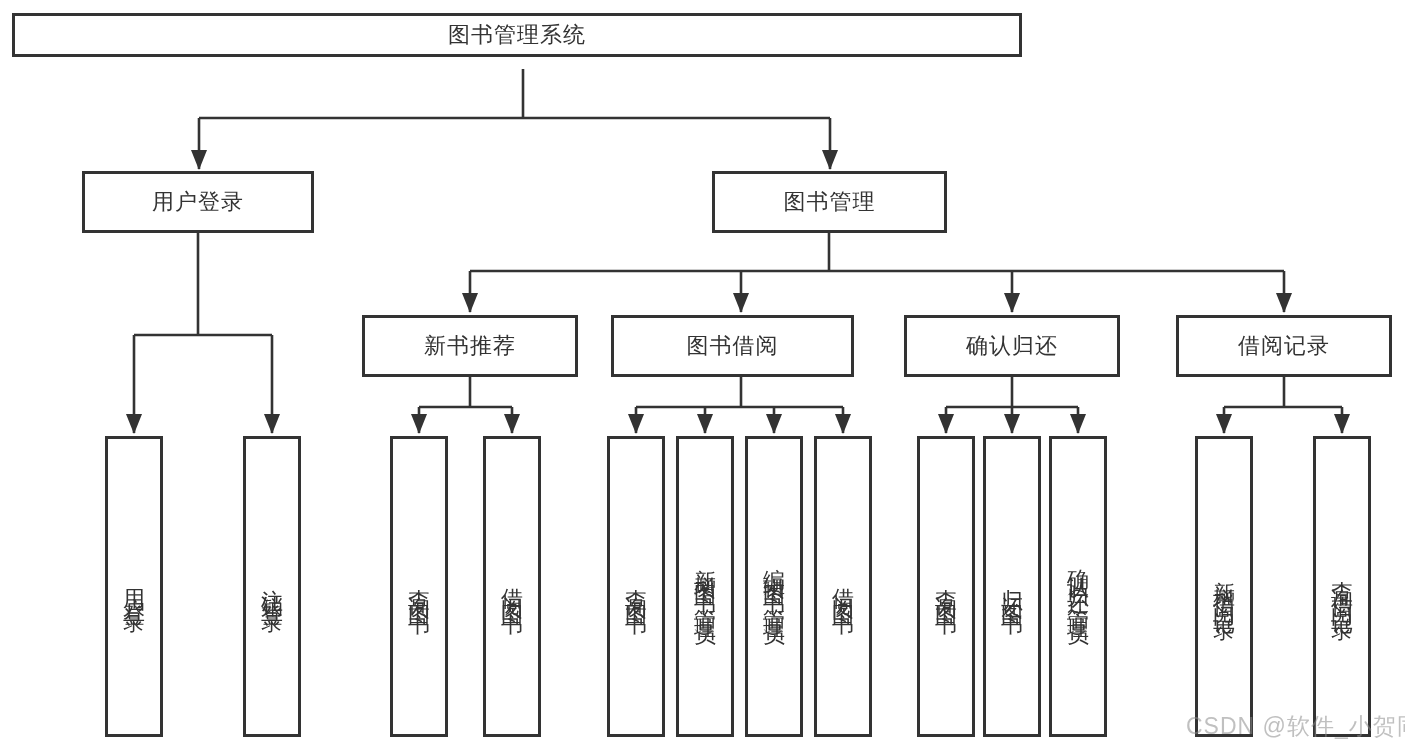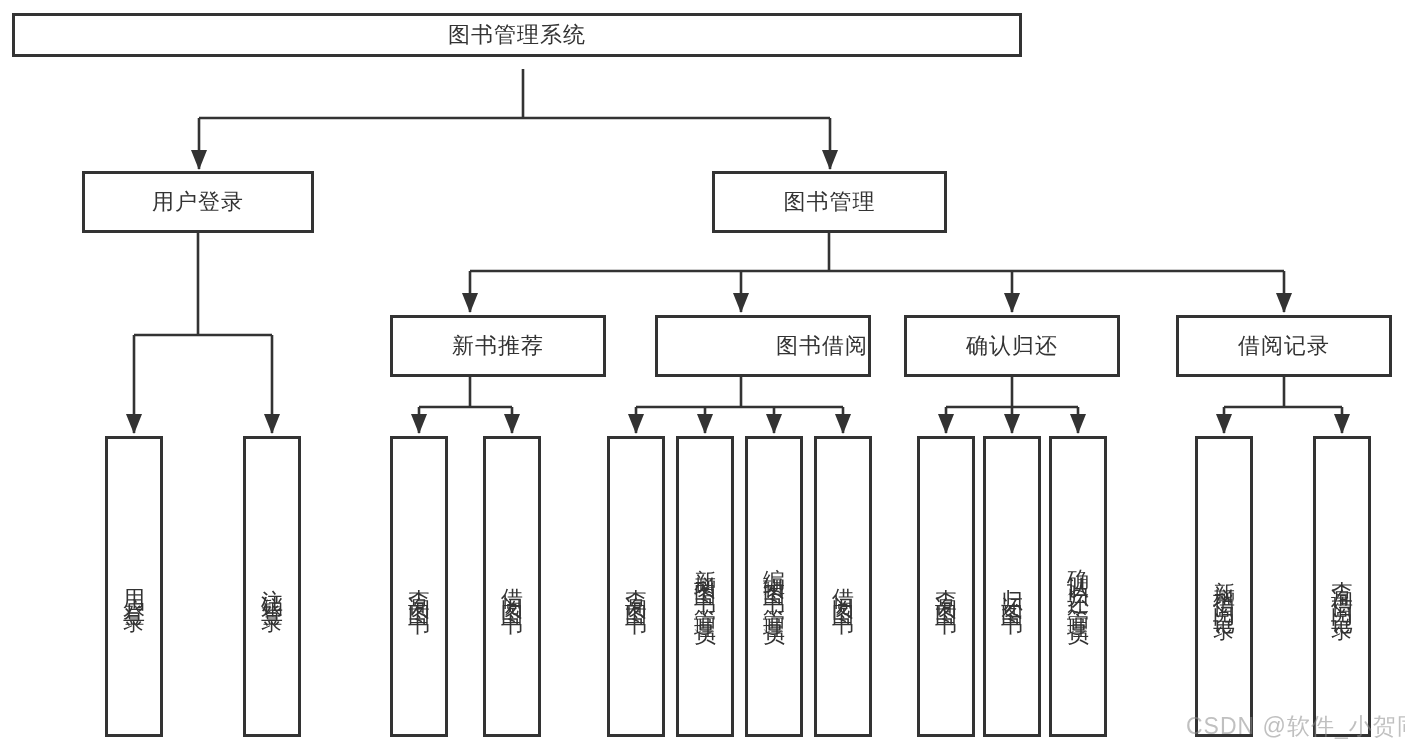--- a/index.html
+++ b/index.html
@@ -121,24 +121,24 @@
     <span>图书管理系统</span>
   </div>
 
   <div class="node h" style="left:82px; top:171px; width:232px; height:62px;">
     <span>用户登录</span>
   </div>
   <div class="node h" style="left:712px; top:171px; width:235px; height:62px;">
     <span>图书管理</span>
   </div>
 
-  <div class="node h" style="left:362px; top:315px; width:216px; height:62px;margin-left:28px;">
+  <div class="node h" style="left:362px; top:315px; width:216px; height:62px;">
     <span>新书推荐</span>
   </div>
-  <div class="node h" style="left:655px; top:315px; width:216px; height:62px;justify-content:flex-end;">
+  <div class="node h" style="left:611px; top:315px; width:243px; height:62px;">
     <span>图书借阅</span>
   </div>
   <div class="node h" style="left:904px; top:315px; width:216px; height:62px;">
     <span>确认归还</span>
   </div>
   <div class="node h" style="left:1176px; top:315px; width:216px; height:62px;">
     <span>借阅记录</span>
   </div>
 
   <div class="node v" style="left:105px;">

